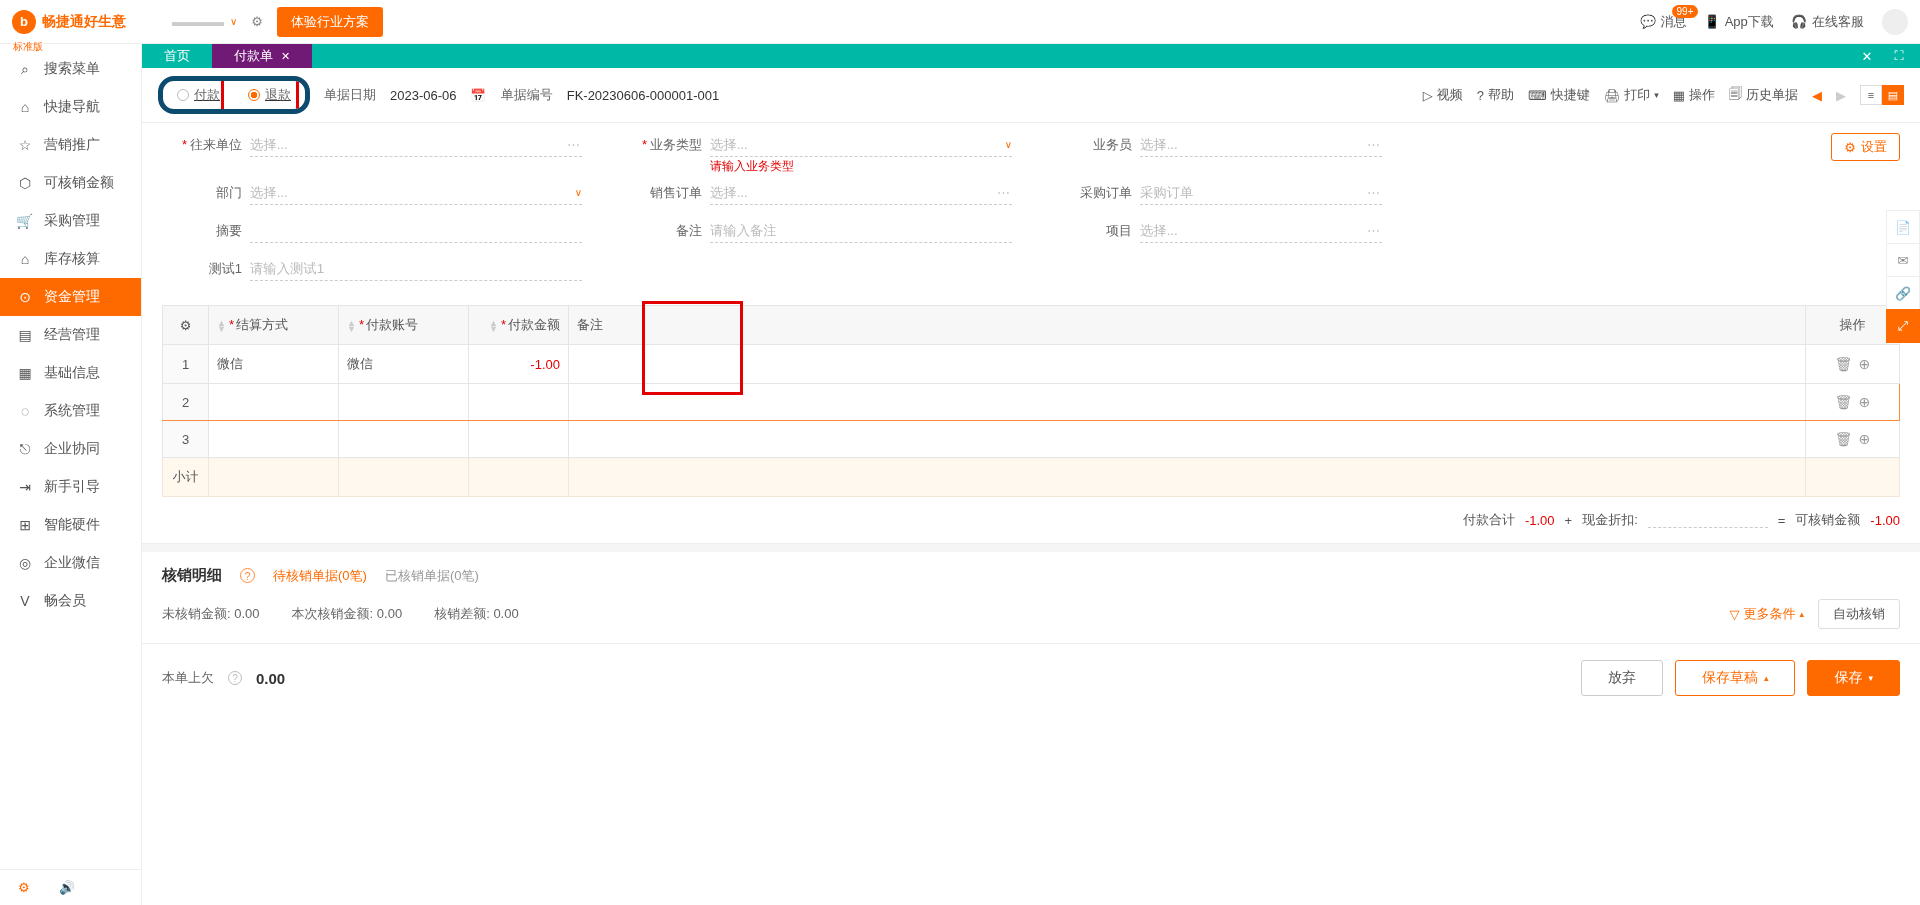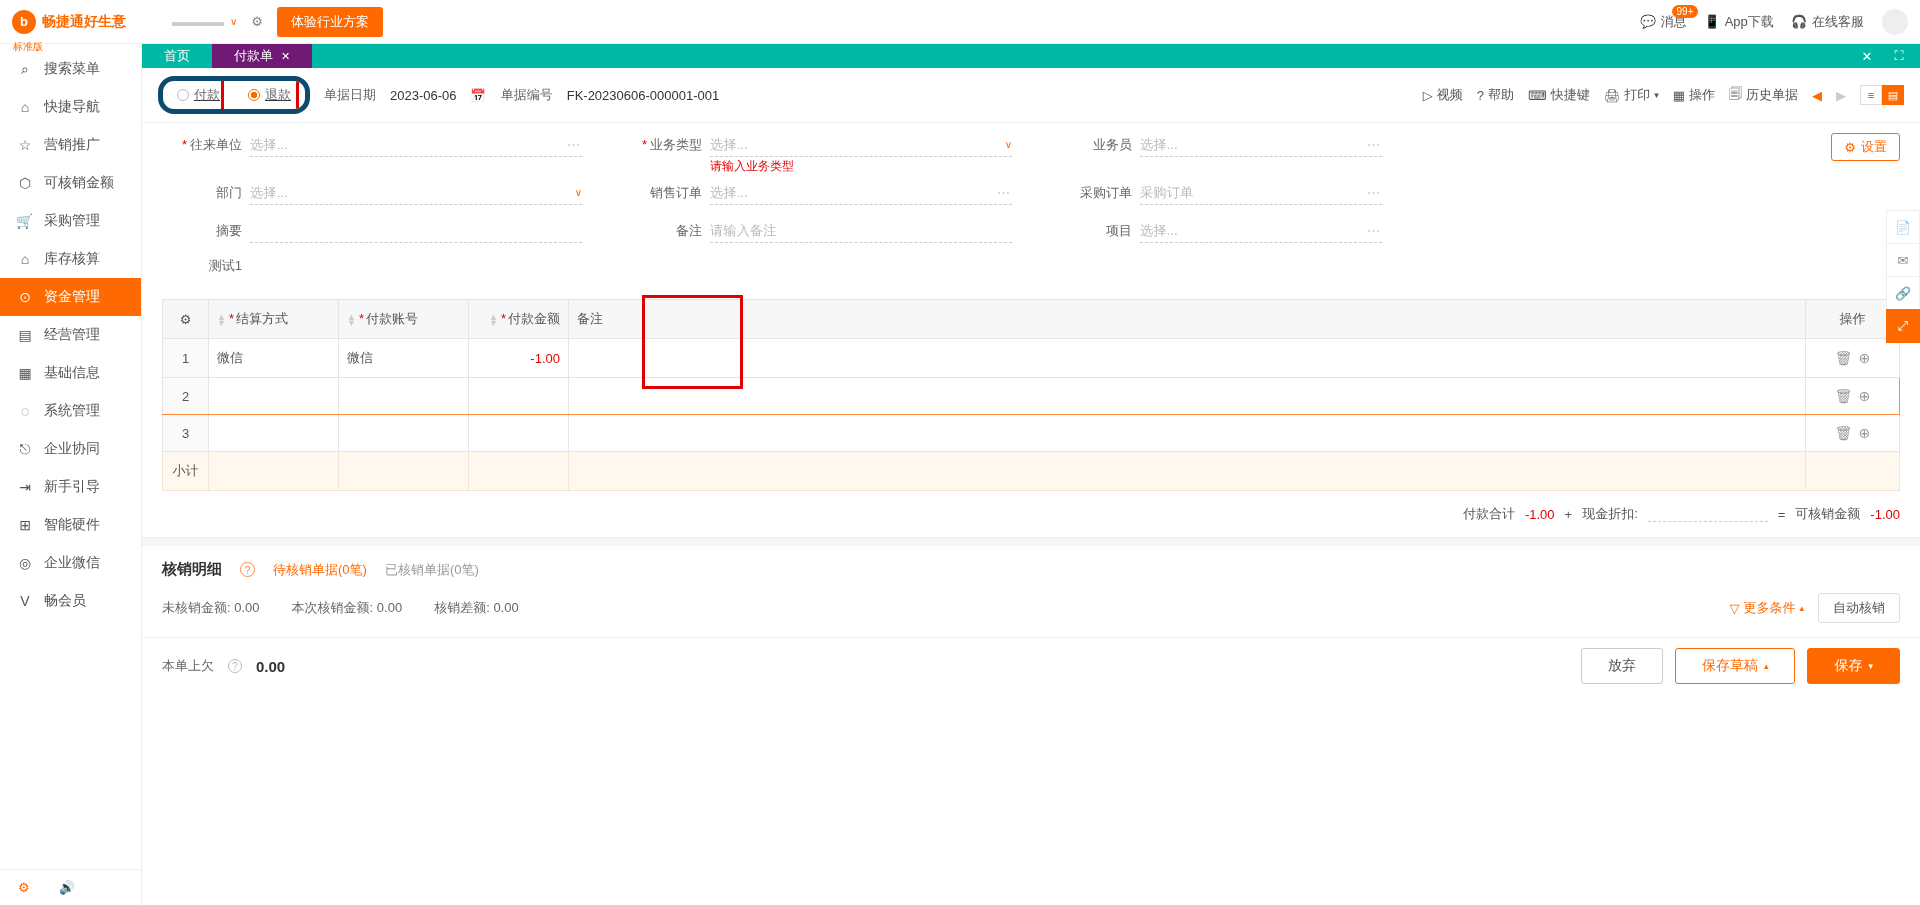--- a/index.html
+++ b/index.html
@@ -108,21 +108,21 @@
     .recon-title { font-size: 15px; color: #333; font-weight: 600; }
     .recon-q { color: #ff8c3e; border: 1px solid #ff8c3e; width: 15px; height: 15px; border-radius: 50%; display: inline-flex; align-items: center; justify-content: center; font-size: 11px; }
     .recon-tab { color: #999; cursor: pointer; }
     .recon-tab.active { color: #ff6a00; }
     .recon-values { display: flex; gap: 32px; color: #666; font-size: 13px; align-items: center; }
     .recon-right { margin-left: auto; display: flex; gap: 14px; align-items: center; }
     .more-cond { color: #ff6a00; cursor: pointer; display: flex; align-items: center; gap: 4px; }
     .auto-recon-btn { border: 1px solid #ddd; padding: 5px 14px; border-radius: 3px; cursor: pointer; color: #555; }
     
     
-    .page-footer { display: flex; align-items: center; padding: 10px 20px; gap: 14px; border-top: 1px solid #eee; background: #fff; }
+    .page-footer { display: flex; align-items: center; padding: 16px 20px; gap: 14px; border-top: 1px solid #eee; background: #fff; }
     .owe-label { color: #666; }
     .owe-q { color: #bbb; border: 1px solid #bbb; width: 14px; height: 14px; border-radius: 50%; display: inline-flex; align-items: center; justify-content: center; font-size: 10px; }
     .owe-val { font-weight: bold; font-size: 15px; }
     .footer-btns { margin-left: auto; display: flex; gap: 12px; }
     .btn { padding: 8px 26px; border-radius: 3px; cursor: pointer; font-size: 14px; display: flex; align-items: center; gap: 6px; }
     .btn-default { border: 1px solid #ccc; color: #555; background: #fff; }
     .btn-outline-orange { border: 1px solid #ff6a00; color: #ff6a00; background: #fff; }
     .btn-orange { border: 1px solid #ff6a00; color: #fff; background: #ff6a00; }
     .btn-caret { font-size: 9px; }
     
@@ -384,20 +384,23 @@
                 <input class="field-input" placeholder="选择..." style="">
                 <span class="field-more">⋯</span>
               </div>
           </div>
           <div style="flex:0 0 90px"></div>
         </div>
 
         <div class="form-row">
           <div class="form-field w1">
             <span class="field-label">测试1</span>
+            <div class="field-wrap">
+                <input class="field-input" placeholder="请输入测试1" style="">
+              </div>
           </div>
         </div>
       </div>
 
       <div class="table-wrap">
         <div class="highlight-box2"></div>
         <table>
           <thead>
             <tr>
               <th class="col-gear">⚙</th>

